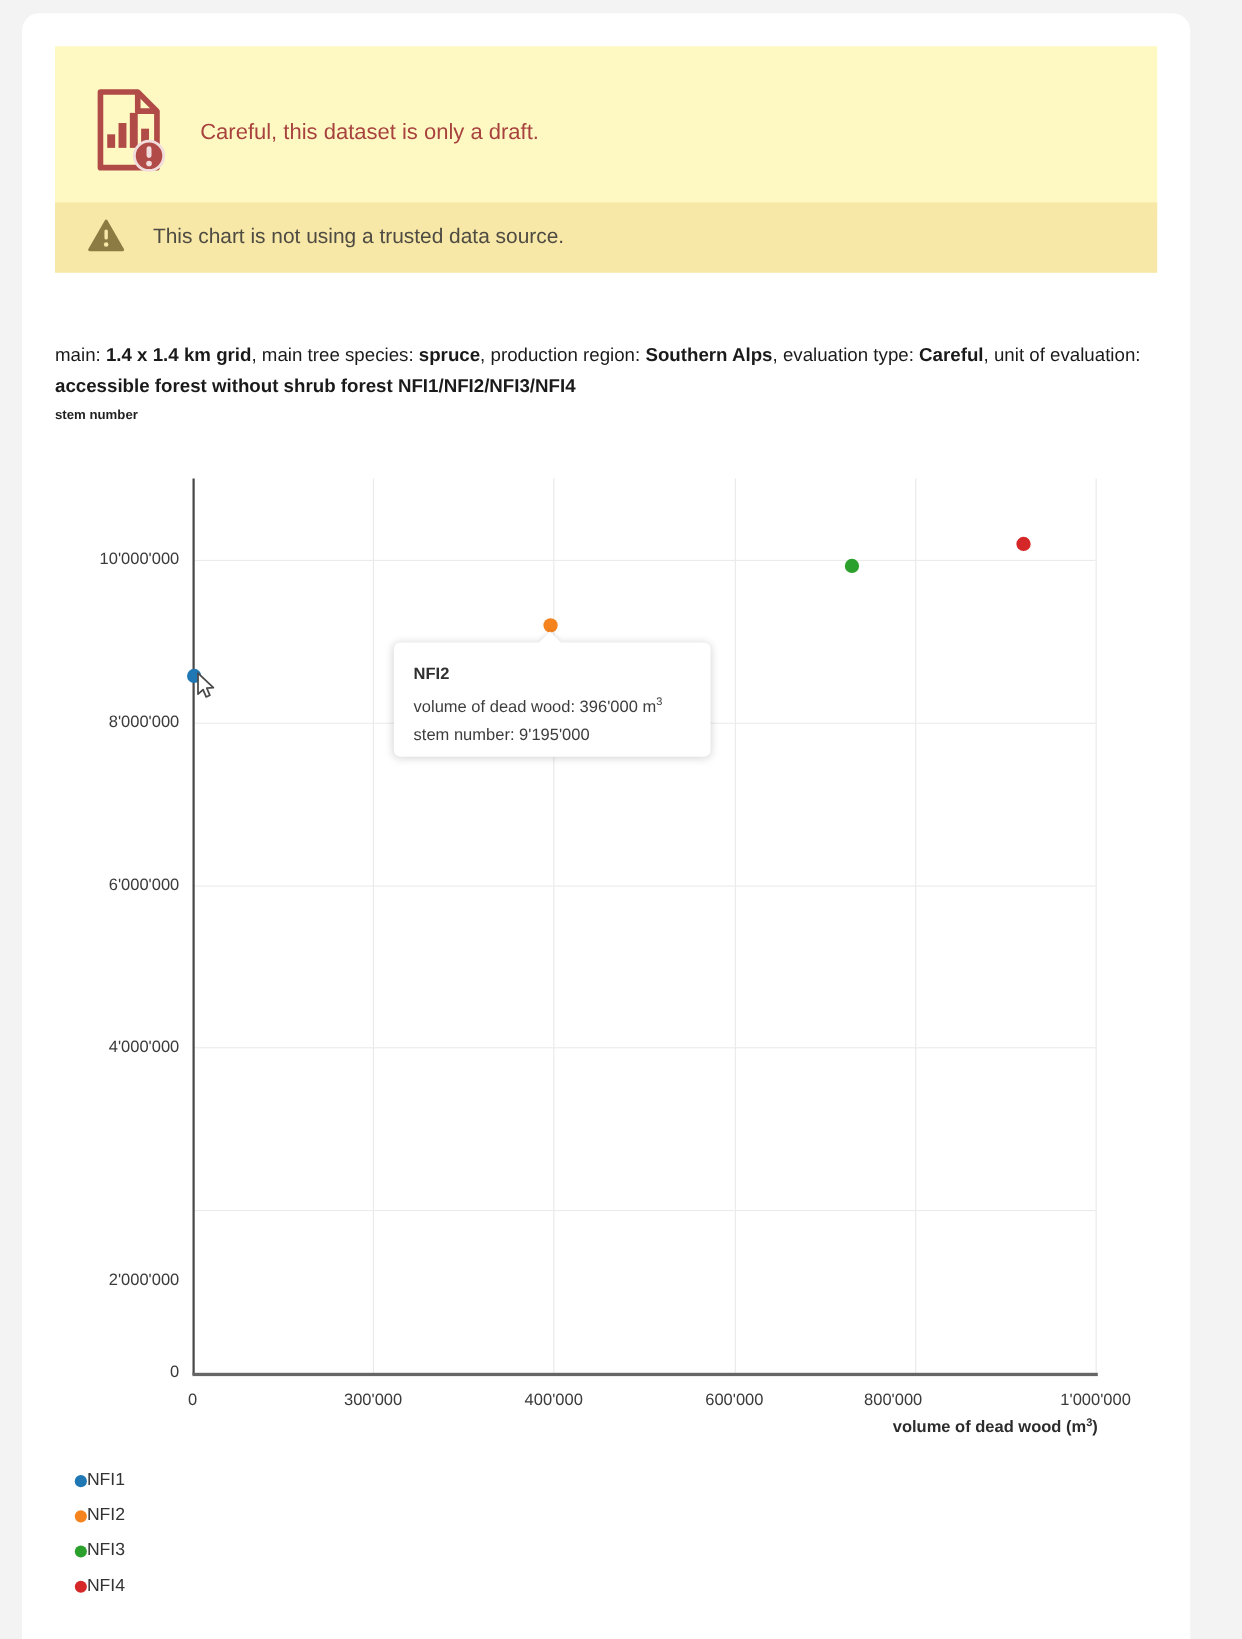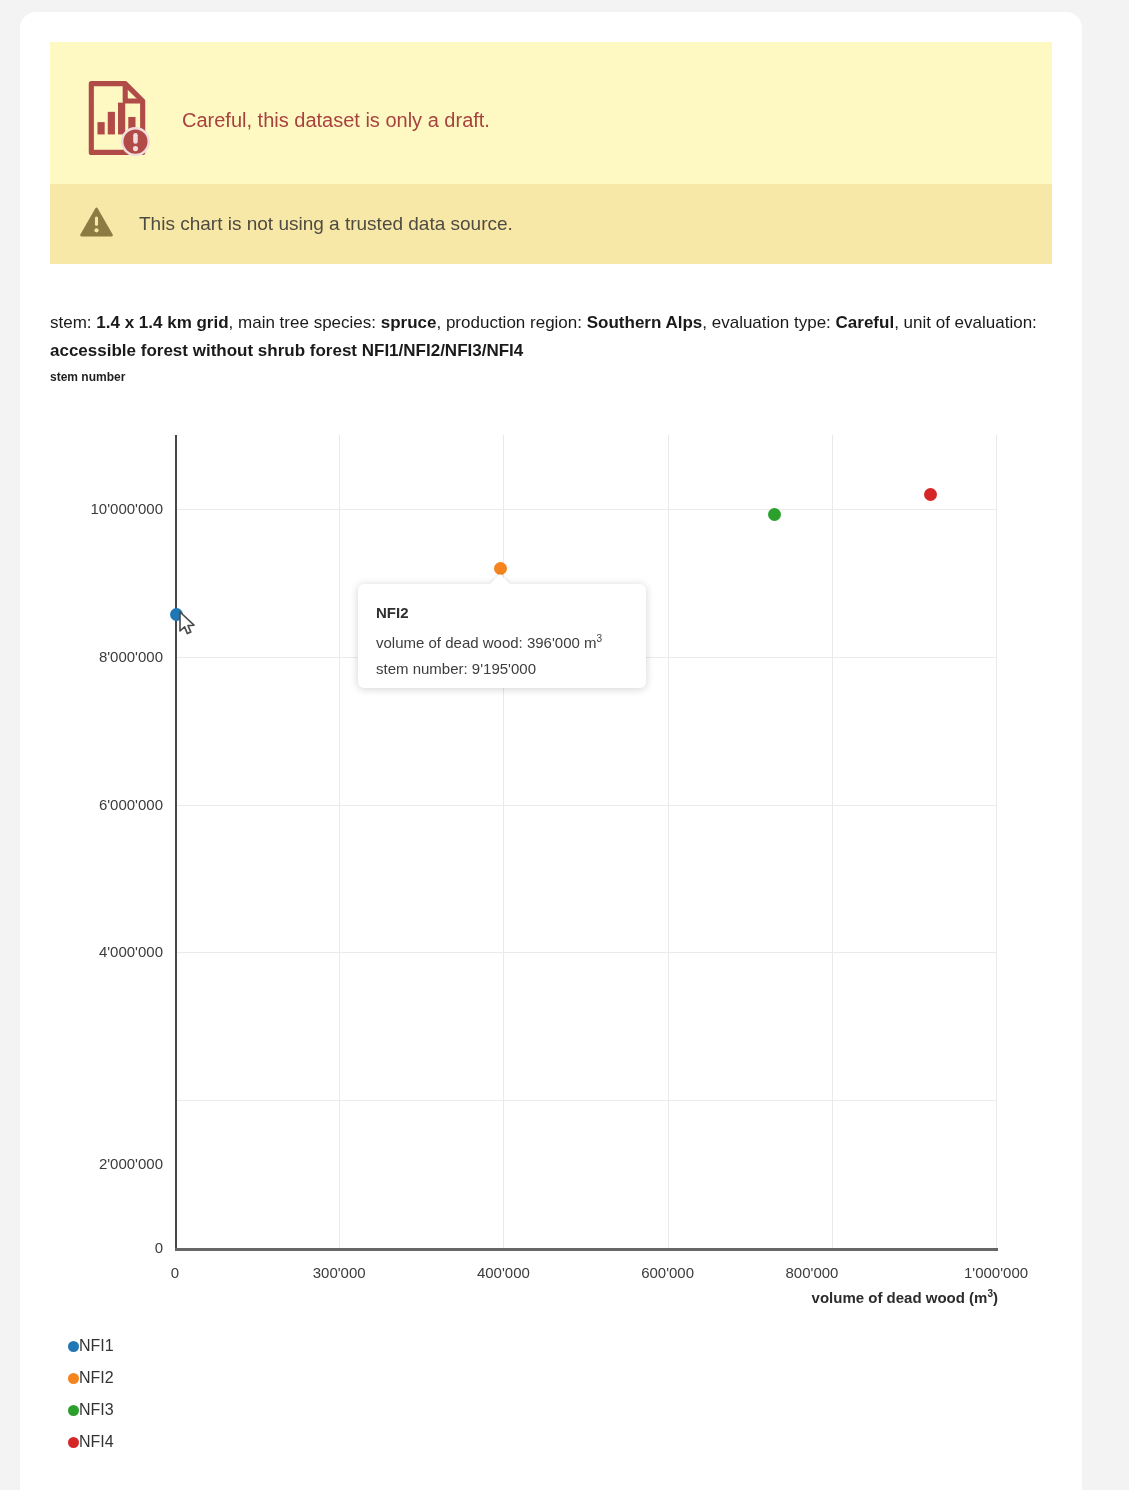--- a/index.html
+++ b/index.html
@@ -6,21 +6,21 @@
   .stage{position:relative;width:1129px;height:1490px;background:#f3f3f3;
          font-family:"Liberation Sans",sans-serif;overflow:hidden;}
   .card{position:absolute;left:20px;top:12px;width:1062px;height:1478px;
         background:#ffffff;border-radius:16px 16px 0 0;}
 
   
   .alert{position:absolute;left:30px;width:1002px;display:flex;align-items:center;box-sizing:border-box;}
   .alert-draft{top:30px;height:156px;background:#fef9c3;padding-left:34px;gap:32px;}
   .alert-draft .txt{font-size:20px;line-height:29px;color:#a8423f;}
   .alert-draft .txt .l2{font-weight:700;}
-  .alert-trust{top:172px;height:80px;background:#f8e8a7;padding-left:30px;gap:26px;text-align:center;}
+  .alert-trust{top:172px;height:64px;background:#f8e8a7;padding-left:30px;gap:26px;text-align:center;}
   .alert-trust .txt{font-size:19px;color:#4e4b42;}
 
   
   .desc{position:absolute;left:30px;top:280px;width:1002px;font-size:17px;
         line-height:28px;color:#1a1a1a;}
   .desc b{font-weight:700;}
 
   .y-title{position:absolute;left:30px;top:358px;font-size:12px;font-weight:700;color:#1f1f1f;}
 
   
@@ -84,21 +84,21 @@
       <span>
         <svg width="33" height="30" viewBox="0 0 32 29">
           <path d="M16 1.8 L30.6 27.2 H1.4 Z" fill="#8c7b42" stroke="#8c7b42" stroke-width="2.5" stroke-linejoin="round"></path>
           <rect x="14.5" y="9.2" width="3" height="9" rx="1.5" fill="#f8e8a7"></rect>
           <circle cx="16" cy="22.6" r="2" fill="#f8e8a7"></circle>
         </svg>
       </span>
       <div class="txt">This chart is not using a trusted data source.</div>
     </div>
 
-    <p class="desc"><span>stem: </span><b>1.4 x 1.4 km grid</b><span>, main tree species: </span><b>spruce</b><span>, production region: </span><b>Southern Alps</b><span>, evaluation type: </span><b>Careful</b><span>, unit of evaluation: </span><b>accessible forest without shrub forest NFI1/NFI2/NFI3/NFI4</b></p>
+    <p class="desc"><span>main: </span><b>1.4 x 1.4 km grid</b><span>, main tree species: </span><b>spruce</b><span>, production region: </span><b>Southern Alps</b><span>, evaluation type: </span><b>Careful</b><span>, unit of evaluation: </span><b>accessible forest without shrub forest NFI1/NFI2/NFI3/NFI4</b></p>
 
     <div class="y-title">stem number</div>
 
     <div class="chart-layer">
       <div id="grids">
           <div class="grid-v" style="left: 319.2px;"></div>
           <div class="grid-v" style="left: 483.4px;"></div>
           <div class="grid-v" style="left: 647.6px;"></div>
           <div class="grid-v" style="left: 811.8px;"></div>
           <div class="grid-v" style="left: 976px;"></div>

